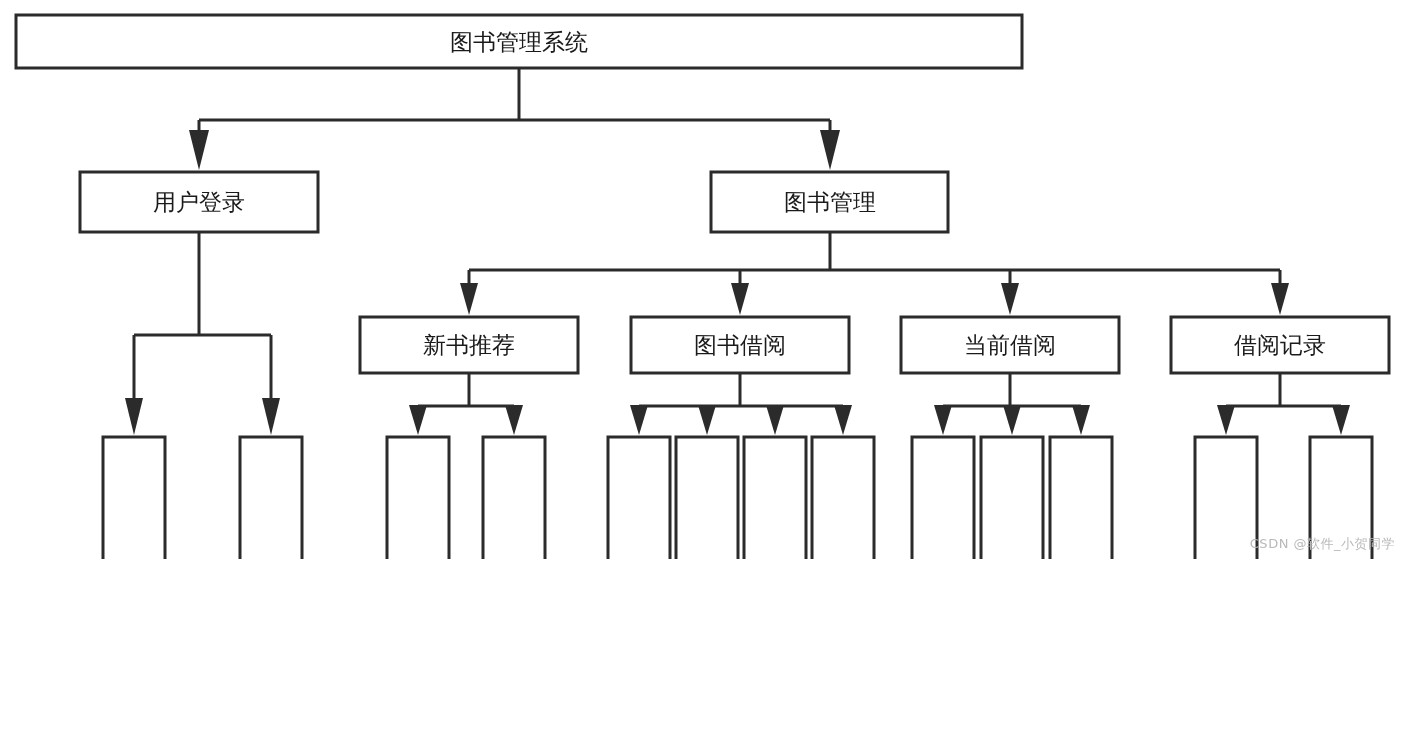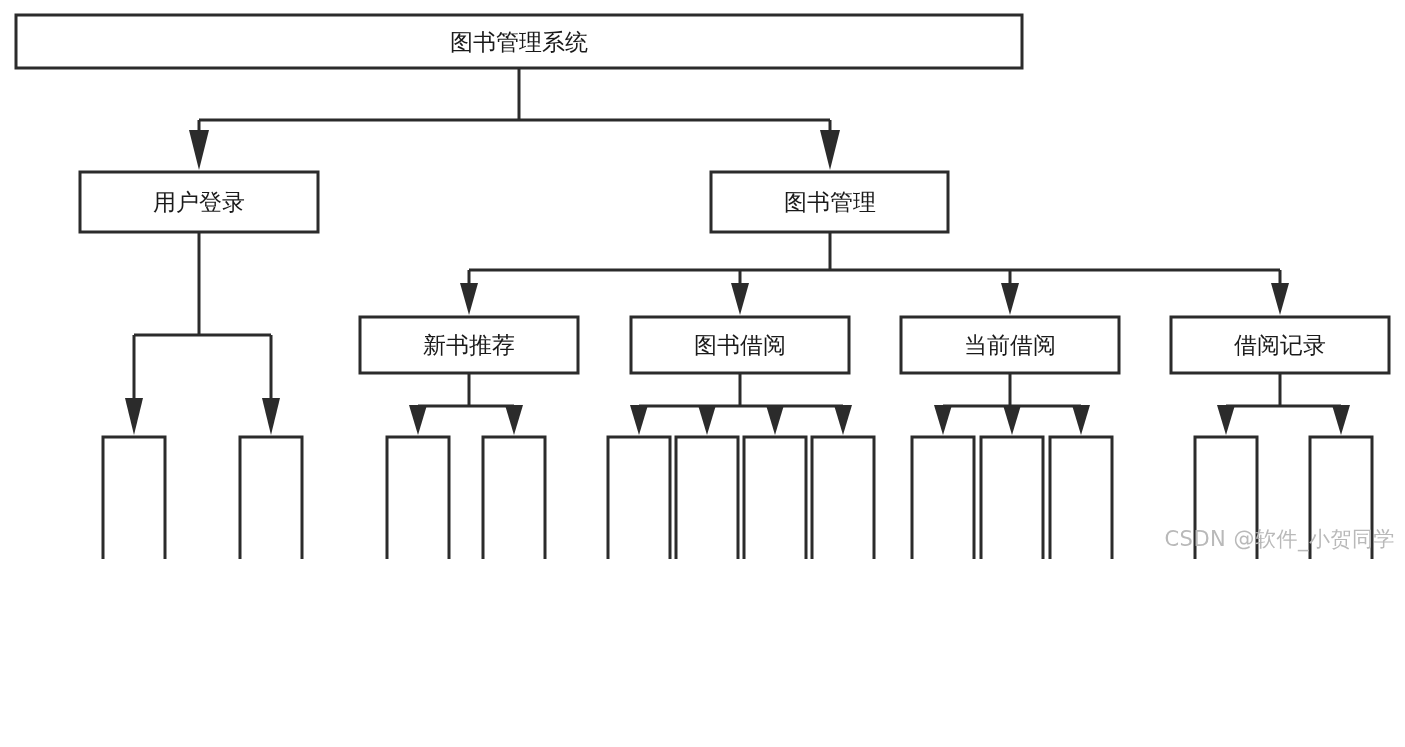--- a/index.html
+++ b/index.html
@@ -61,21 +61,21 @@
     justify-content: center;
     text-align: center;
     white-space: nowrap;
     pointer-events: none;
   }
   .watermark {
     position: absolute;
     right: 10px;
     bottom: 6px;
     font-family: "DejaVu Sans", "Liberation Sans", sans-serif;
-    font-size: 21px;
+    font-size: 13px;
     color: #b9b9b9;
     letter-spacing: 0.5px;
     white-space: nowrap;
   }
 </style>
 </head>
 <body>
 
 <div id="canvas-wrap">
 

